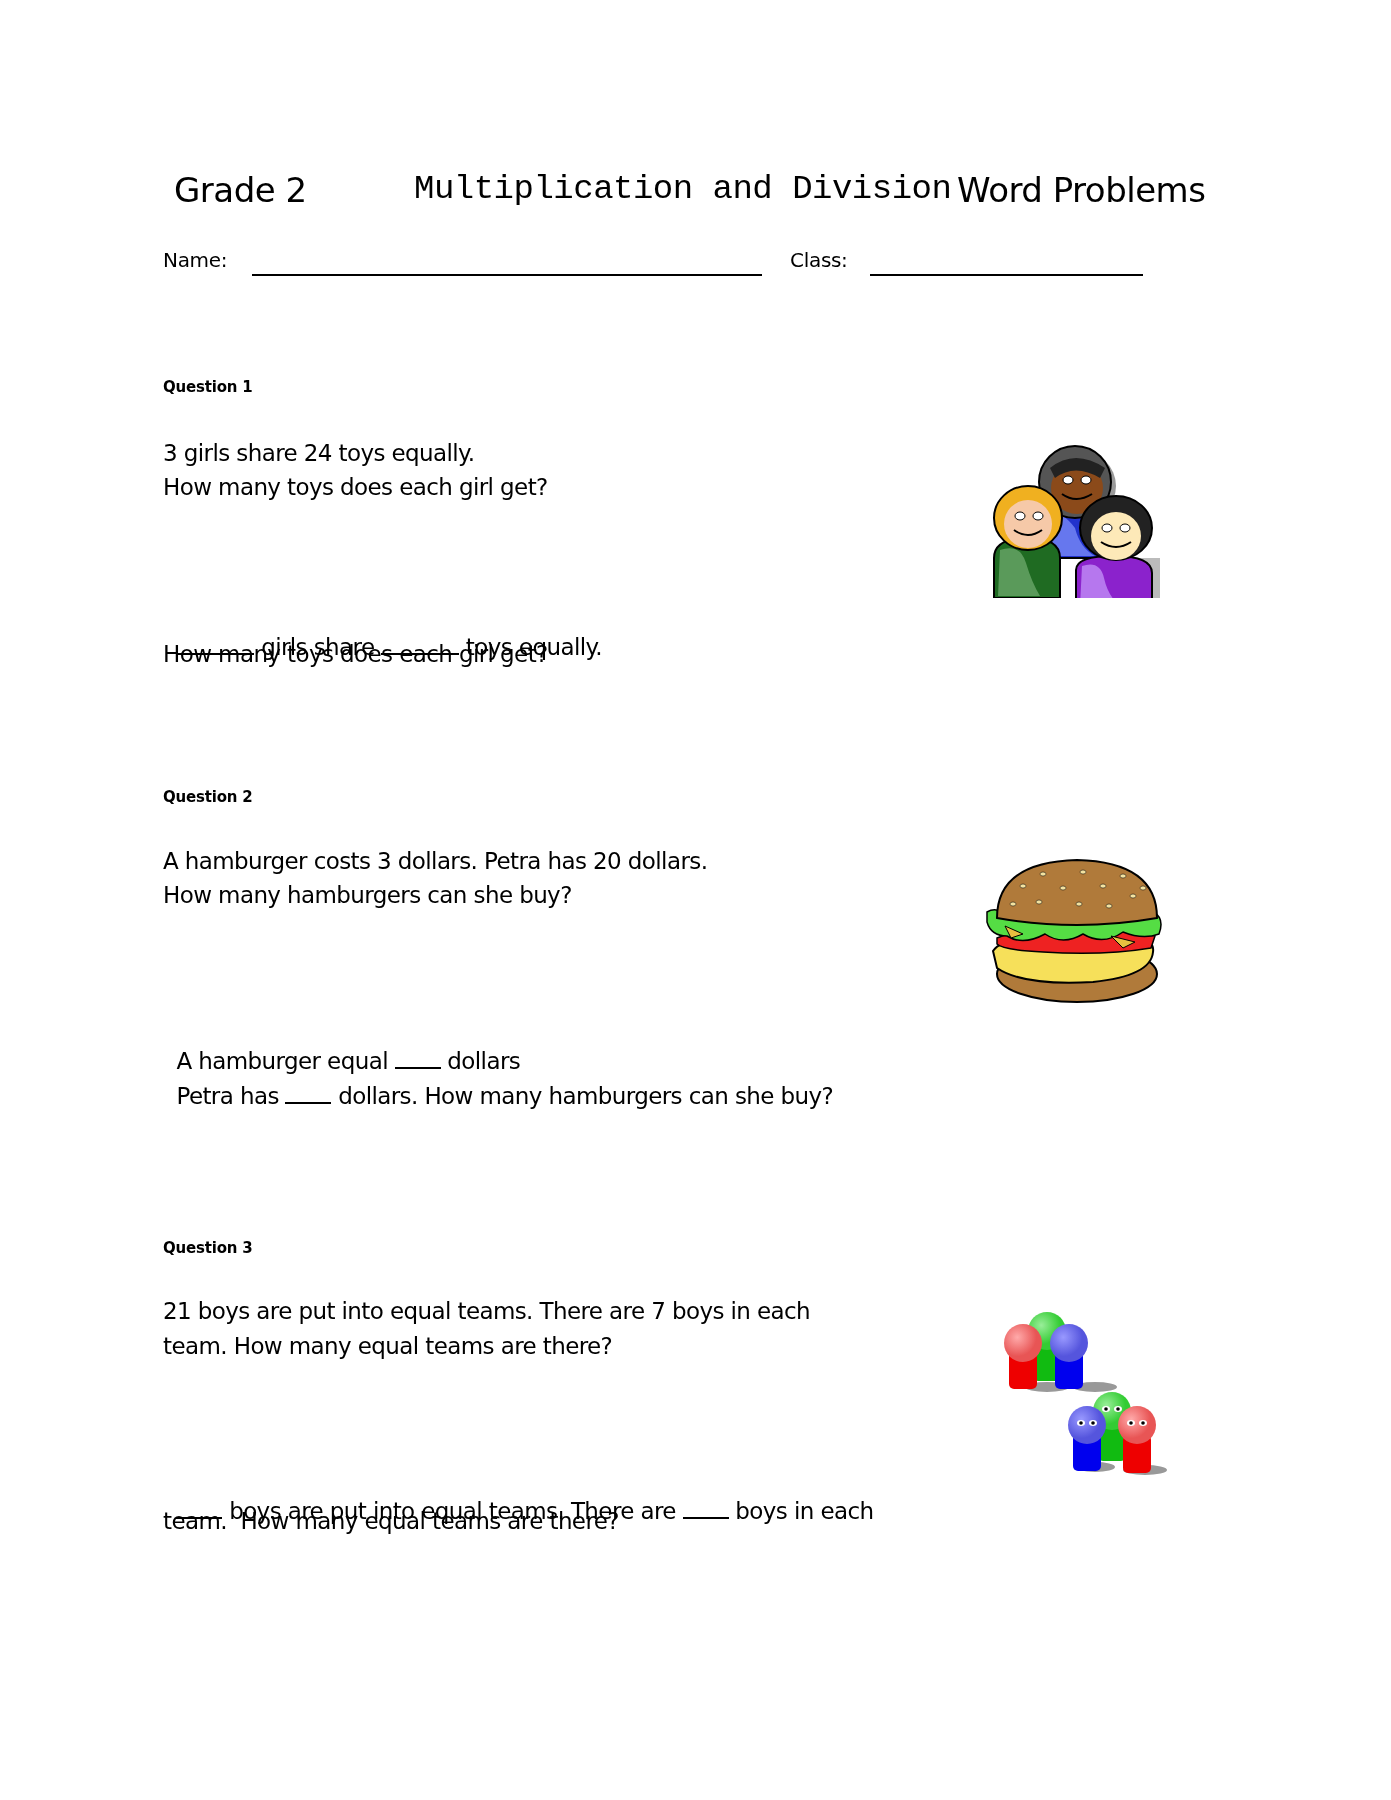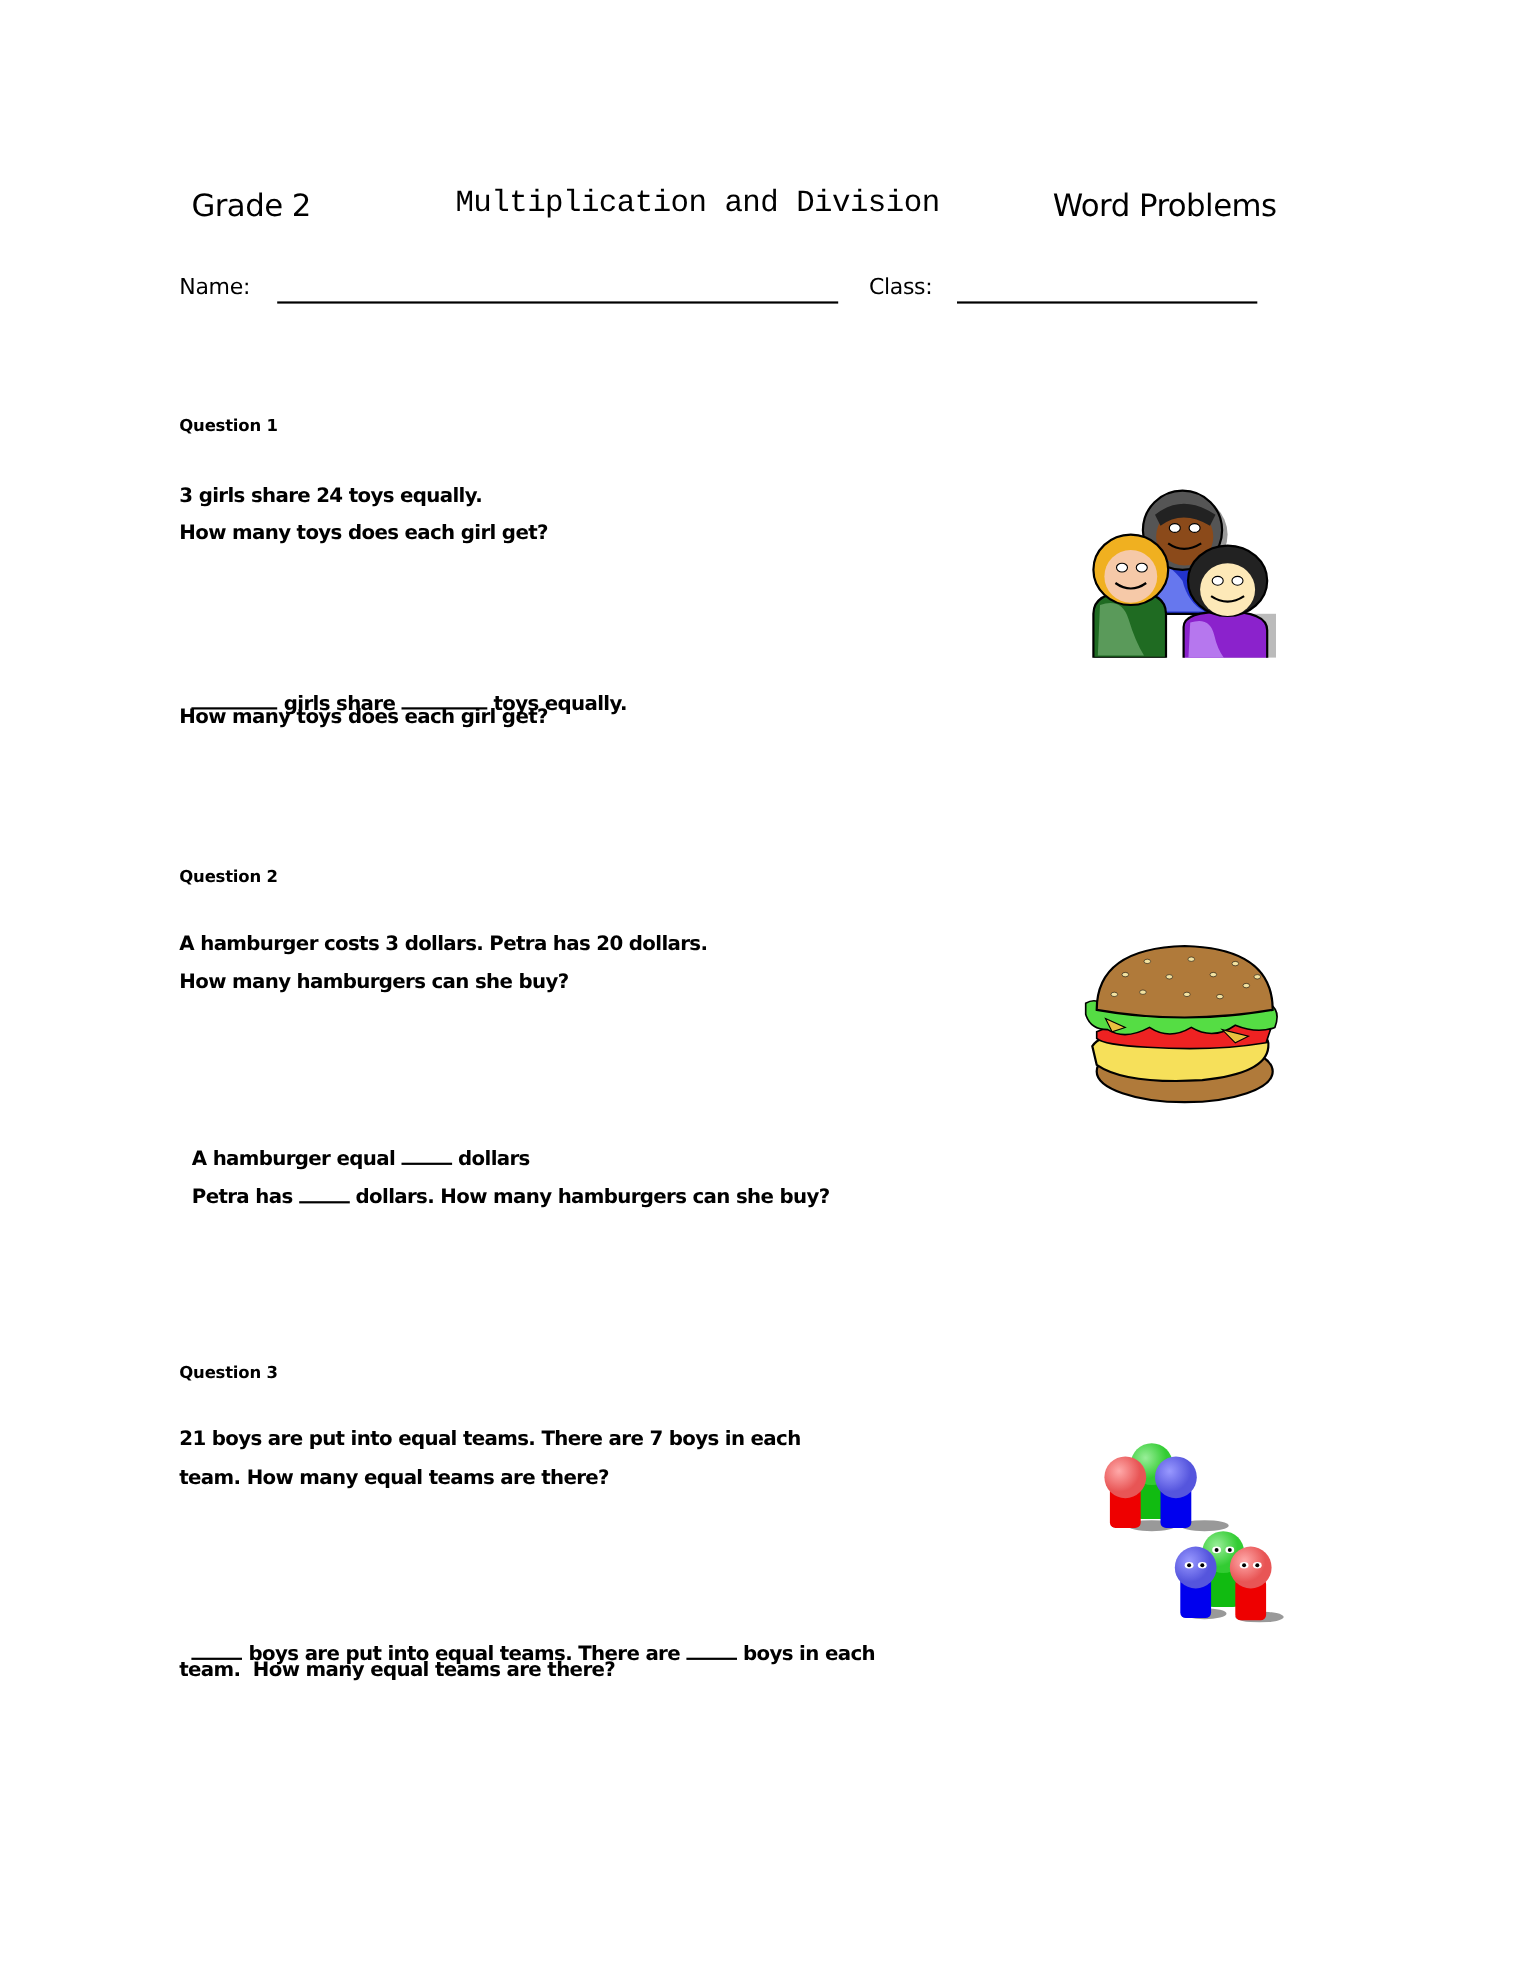--- a/index.html
+++ b/index.html
@@ -1,22 +1,22 @@
 <!DOCTYPE html>
 <html><head>
 <meta charset="utf-8">
 <style>
   html, body { margin: 0; padding: 0; background: #ffffff; }
   body { width: 1391px; height: 1800px; position: relative; overflow: hidden;
          font-family: "DejaVu Sans", sans-serif; color: #000; }
   .abs { position: absolute; white-space: pre; }
-  .title { font-size: 28px; letter-spacing: -0.5px; transform-origin: left bottom; }
+  .title { font-size: 34px; letter-spacing: -0.5px; transform-origin: left bottom; }
   .field { font-size: 20px; letter-spacing: -0.3px; }
   .qhead { font-size: 15px; font-weight: bold; letter-spacing: -0.2px; }
-  .body { font-size: 18px; letter-spacing: -0.6px; font-weight: bold; }
+  .body { font-size: 23px; letter-spacing: -0.6px; }
   .blank { display: inline-block; border-bottom: 2px solid #000; height: 2px; vertical-align: baseline; }
   .clip { position: absolute; }
 </style>
 </head>
 <body>
 
 <div class="abs title" style="left:174px; top:170px;">Grade 2</div>
 <div class="abs title" style="left:414px; top:170px;font-family:Liberation Mono, monospace;">Multiplication and Division</div>
 <div class="abs title" style="left:957px; top:170px;">Word Problems</div>
 

